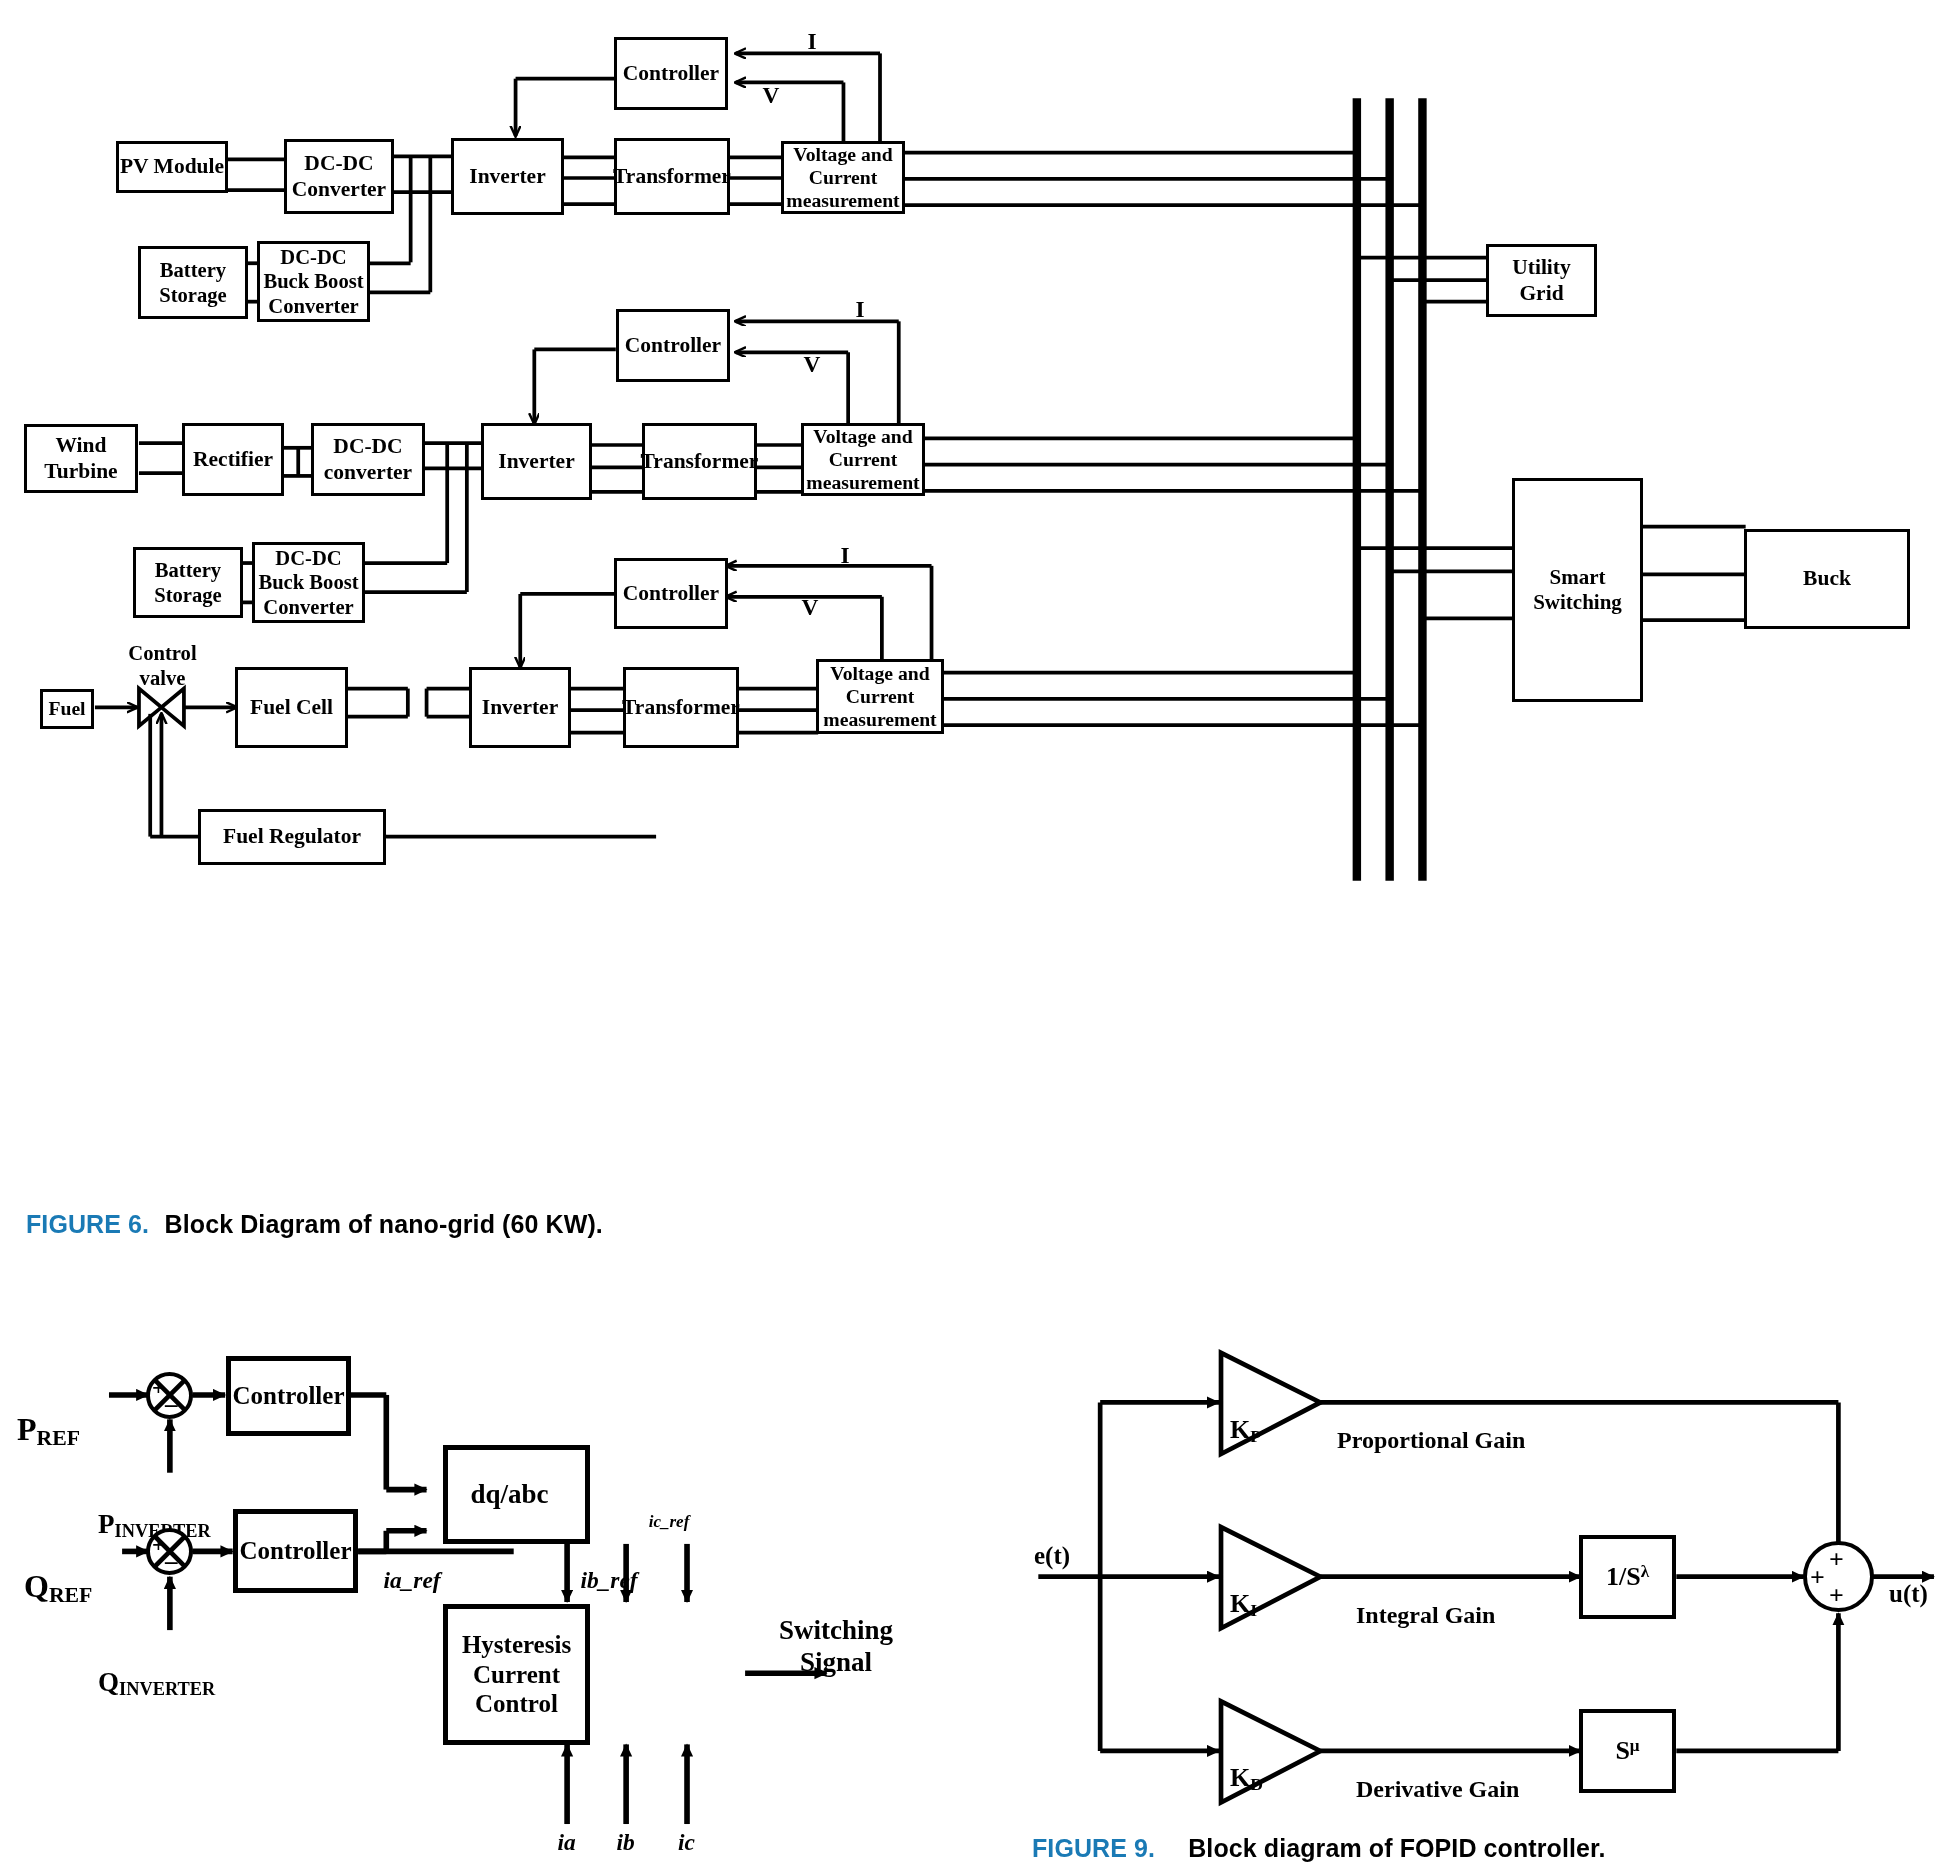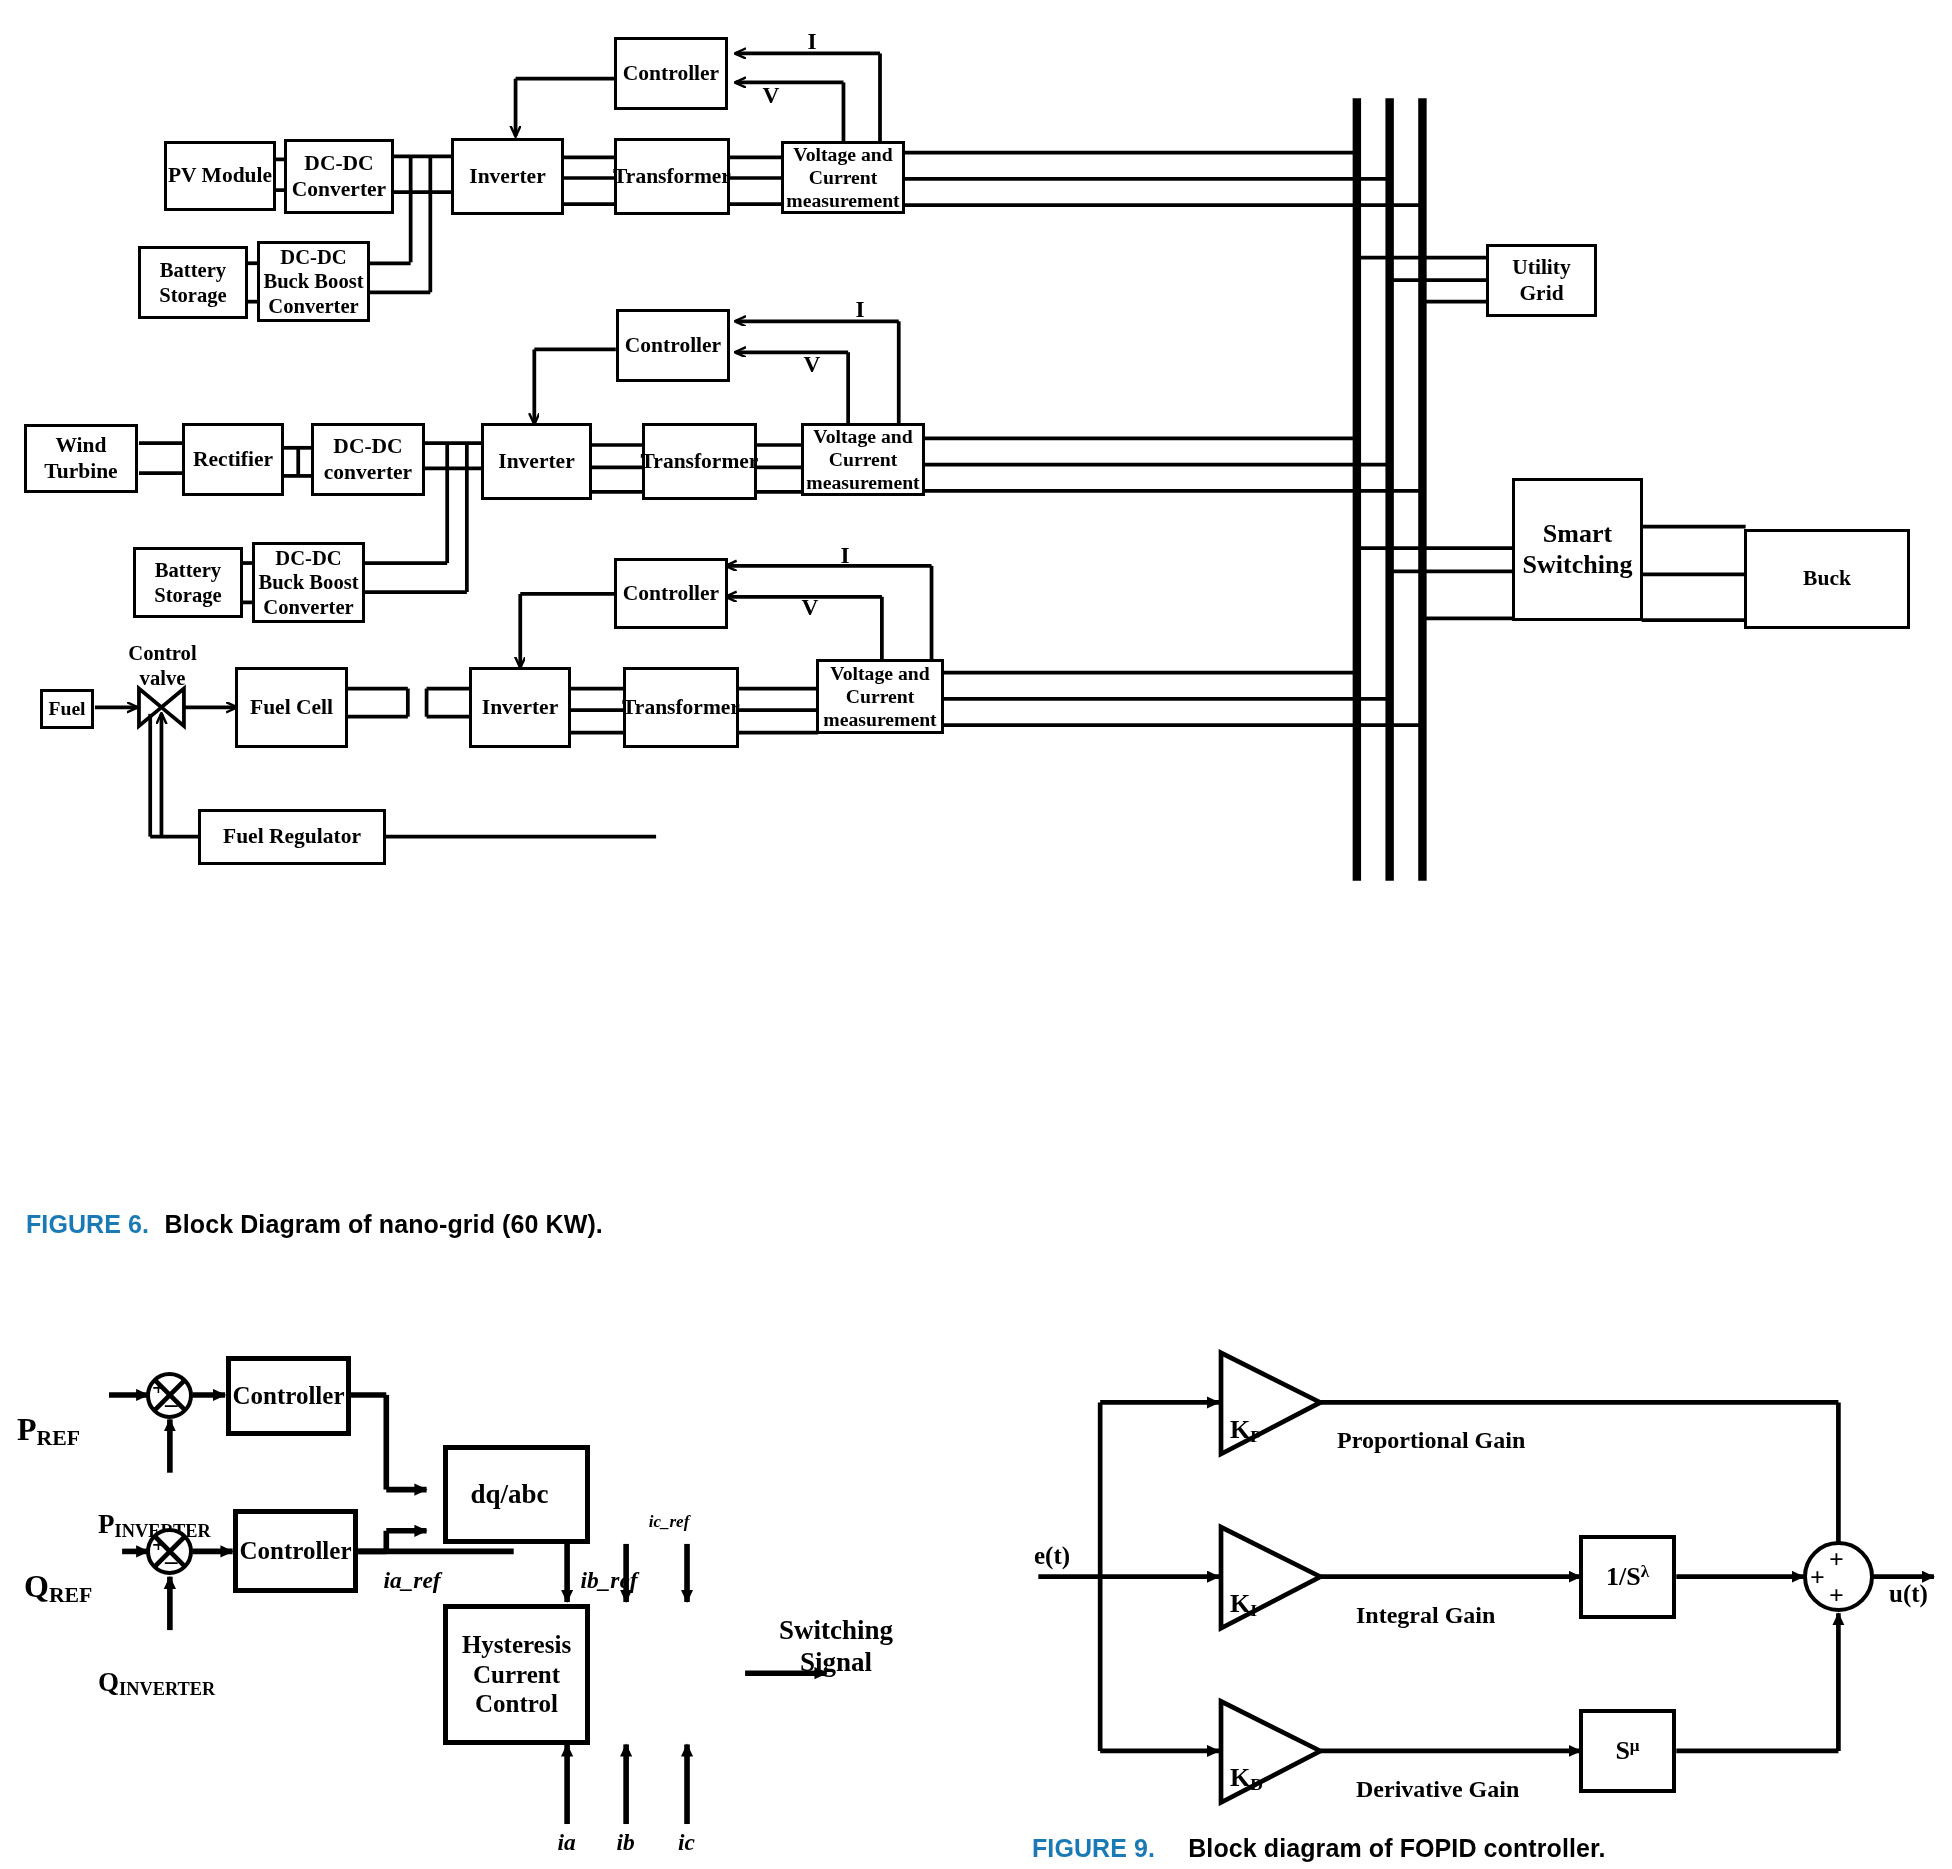--- a/index.html
+++ b/index.html
@@ -162,21 +162,21 @@
   <line x1="1483" y1="610" x2="1616" y2="610"></line>
   <line x1="1518" y1="660" x2="1616" y2="660"></line>
 
   <line x1="1752" y1="562" x2="1863" y2="562"></line>
   <line x1="1752" y1="613" x2="1863" y2="613"></line>
   <line x1="1752" y1="662" x2="1863" y2="662"></line>
 
   </g>
 </svg>
 
-<div class="blk" style="left:116px;top:141px;width:112px;height:70px;font-size:21.5px;margin-left:48px;">
+<div class="blk" style="left:116px;top:141px;width:112px;height:52px;font-size:21.5px;">
   <span>PV Module</span>
 </div>
 <div class="blk" style="left:284px;top:139px;width:110px;height:75px;font-size:21.5px;">
   <span>DC-DC
 Converter</span>
 </div>
 <div class="blk" style="left:138px;top:246px;width:110px;height:73px;font-size:20.6px;">
   <span>Battery
 Storage</span>
 </div>
@@ -263,21 +263,21 @@
 </div>
 <div class="blk" style="left:614px;top:558px;width:114px;height:71px;font-size:21.5px;">
   <span>Controller</span>
 </div>
 <div class="lbl" style="left:831px;top:542px;width:28px;font-size:23.4px;">I</div>
 <div class="lbl" style="left:796px;top:594px;width:28px;font-size:23.4px;">V</div>
 
 <div class="blk" style="left:1486px;top:244px;width:111px;height:73px;font-size:21.5px;">
   <span>Utility Grid</span>
 </div>
-<div class="blk" style="left:1512px;top:478px;width:131px;height:143px;font-size:26px;">
+<div class="blk" style="left:1512px;top:478px;width:131px;height:224px;font-size:21px;">
   <span>Smart
 Switching</span>
 </div>
 <div class="blk" style="left:1744px;top:529px;width:166px;height:100px;font-size:21.5px;">
   <span>Buck</span>
 </div>
 
 <div class="cap" style="left:26px;top:1210px;">
   <span class="num">FIGURE 6.</span>
   <span style="margin-left:8.4px;">Block Diagram of nano-grid (60 KW).</span>

